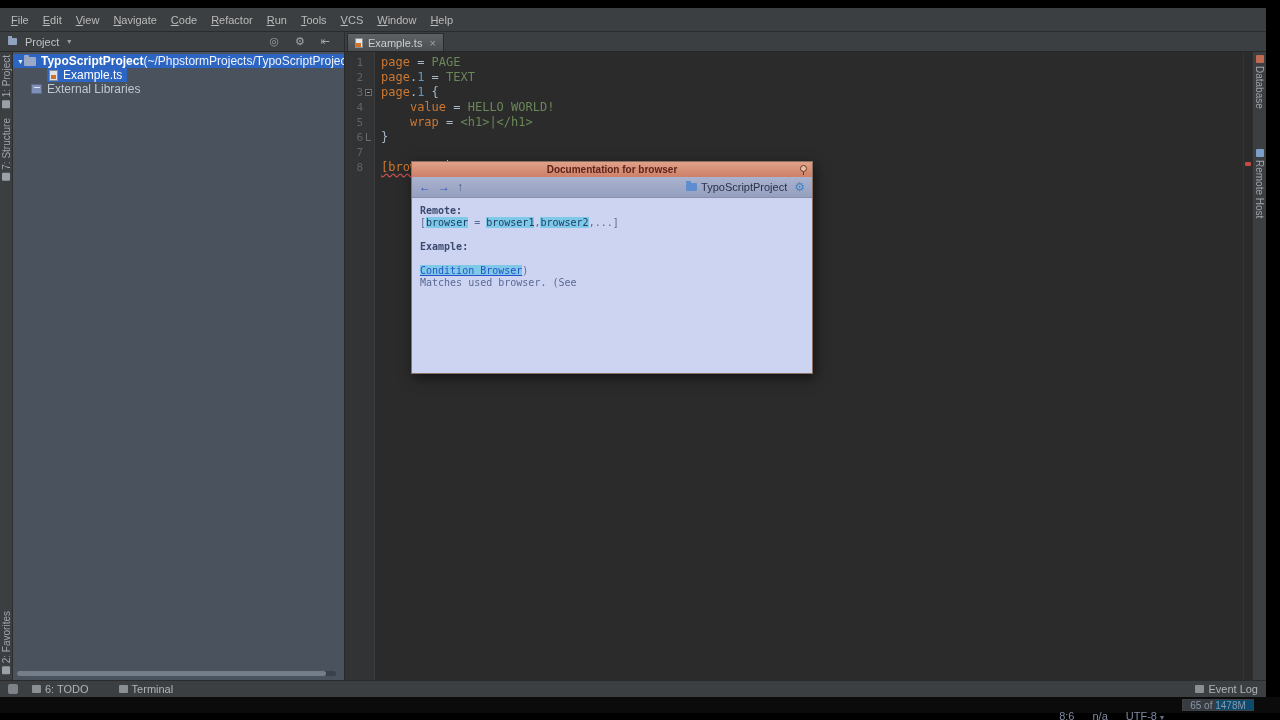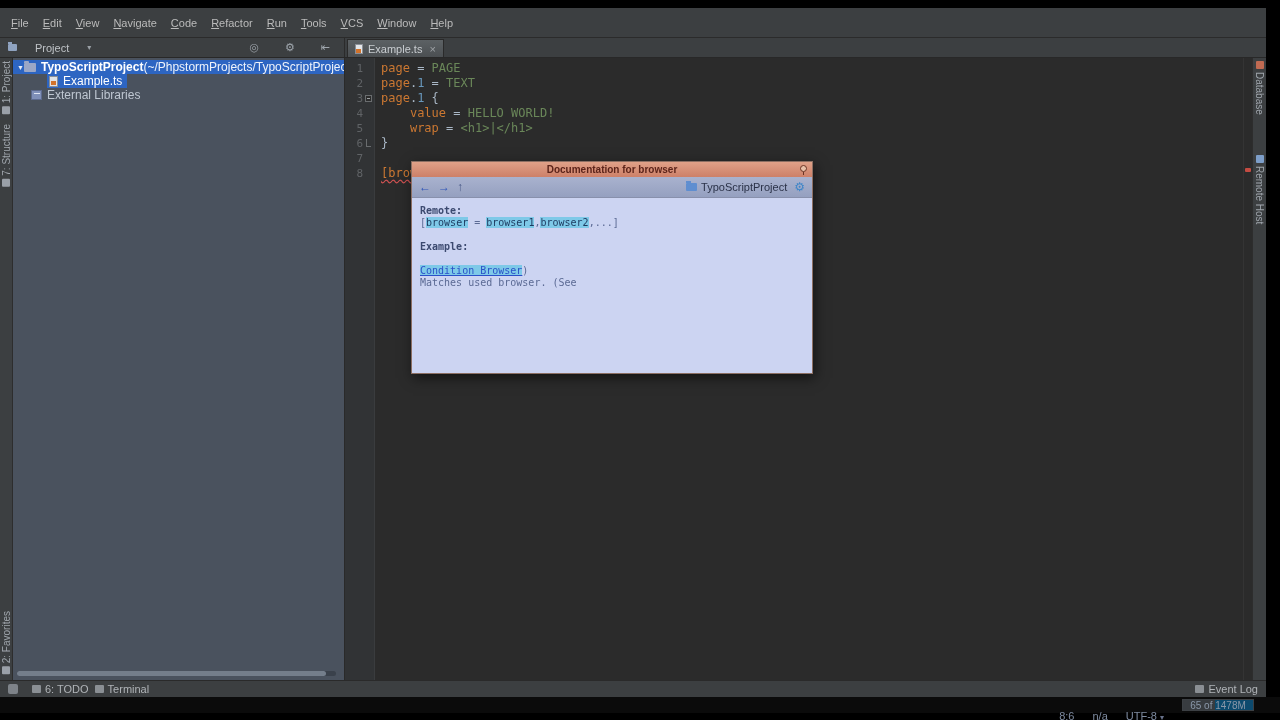--- a/index.html
+++ b/index.html
@@ -1,27 +1,27 @@
 <!DOCTYPE html>
 <html><head>
 <meta charset="utf-8">
 <style>
   *{margin:0;padding:0;box-sizing:border-box;}
   html,body{width:1280px;height:720px;background:#000;overflow:hidden;}
   .screen{position:relative;width:1280px;height:720px;background:#000;font-family:"Liberation Sans",sans-serif;color:#bbb;overflow:hidden;}
   .ide{position:absolute;left:0;top:8px;width:1266px;height:689px;background:#3c3f41;display:flex;flex-direction:column;}
 
   
-  .menubar{height:30px;background:#3c3f41;border-bottom:1px solid #2b2b2b;display:flex;align-items:center;padding-left:4px;font-size:11px;color:#bbbbbb;}
+  .menubar{height:24px;background:#3c3f41;border-bottom:1px solid #2b2b2b;display:flex;align-items:center;padding-left:4px;font-size:11px;color:#bbbbbb;}
   .menu-item{padding:1px 7px;cursor:default;}
   .menu-item u{text-decoration:underline;}
 
   
   .toolbar-row{height:20px;display:flex;background:#3c3f41;border-bottom:1px solid #282828;}
-  .project-header{width:345px;display:flex;align-items:center;font-size:11px;color:#bfc3c7;padding:0 10px 0 8px;gap:18px;border-right:1px solid #2b2b2b;}
+  .project-header{width:345px;display:flex;align-items:center;font-size:11px;color:#bfc3c7;padding:0 10px 0 8px;gap:8px;border-right:1px solid #2b2b2b;}
   .ph-icon{width:9px;height:7px;background:#8fa3c0;border-radius:1px;position:relative;}
   .ph-icon::before{content:"";position:absolute;top:-2px;left:0;width:4px;height:2px;background:#8fa3c0;}
   .ph-arrow{font-size:8px;color:#9aa0a6;}
   .ph-spacer{flex:1;}
   .ph-btn{font-size:11px;color:#9fa6ad;padding:0 4px;cursor:default;}
   .tabbar{flex:1;display:flex;align-items:flex-end;padding-left:2px;background:#3c3f41;}
   .tab{height:18px;display:flex;align-items:center;gap:5px;padding:0 7px;background:linear-gradient(#5c6164,#4b4f52);border:1px solid #2a2a2a;border-bottom:none;font-size:11px;color:#c9cdd1;}
   .tab-icon{width:8px;height:10px;background:#e4e6e9;border:1px solid #8a8f96;position:relative;}
   .tab-icon::after{content:"";position:absolute;left:0;bottom:0;width:5px;height:4px;background:#d2722a;}
   .tab-close{color:#9da1a5;font-size:11px;margin-left:2px;}
@@ -92,21 +92,21 @@
   .doc-gear{color:#3f86c8;font-size:12px;}
   .doc-body{flex:1;padding:7px 8px;font-family:"DejaVu Sans Mono",monospace;font-size:10px;line-height:12px;color:#5b6a94;overflow:hidden;}
   .doc-line{height:12px;white-space:pre;}
   .doc-bold{font-weight:bold;color:#3c4a70;}
   .doc-hl{background:#7ec9e8;color:#1d3a5f;}
   .doc-link{color:#2b51c8;text-decoration:underline;}
 
   
   .toolwindow-bar{height:17px;background:#3c3f41;border-top:1px solid #2a2a2a;display:flex;align-items:center;font-size:11px;color:#b0b4b8;padding:0 8px;gap:14px;}
   .tw-switcher{width:10px;height:10px;background:#7e8389;border-radius:2px;}
-  .tw-group{display:flex;align-items:center;gap:6px;}
+  .tw-group{display:flex;align-items:center;gap:30px;}
   .tw-right{margin-left:auto;}
   .tw-item{display:flex;align-items:center;gap:4px;cursor:default;}
   .tw-icon{width:9px;height:8px;background:#8a8f94;border-radius:1px;}
 
   
   .status-bar{position:absolute;left:0;top:697px;width:1280px;height:16px;background:#0b0b0b;display:flex;align-items:center;justify-content:flex-end;gap:18px;padding-right:26px;font-size:11px;color:#7e8ba0;}
   .sb-item{cursor:default;margin-top:22px;}
   .sb-arrow{font-size:8px;color:#67718a;}
   .mem-pill{width:72px;height:12px;background:#0c4a6e;border:1px solid #3c4044;position:relative;font-size:10px;color:#8a97a8;display:flex;align-items:center;justify-content:center;cursor:default;}
   .mem-fill{position:absolute;left:0;top:0;bottom:0;width:45%;background:#383c40;}

